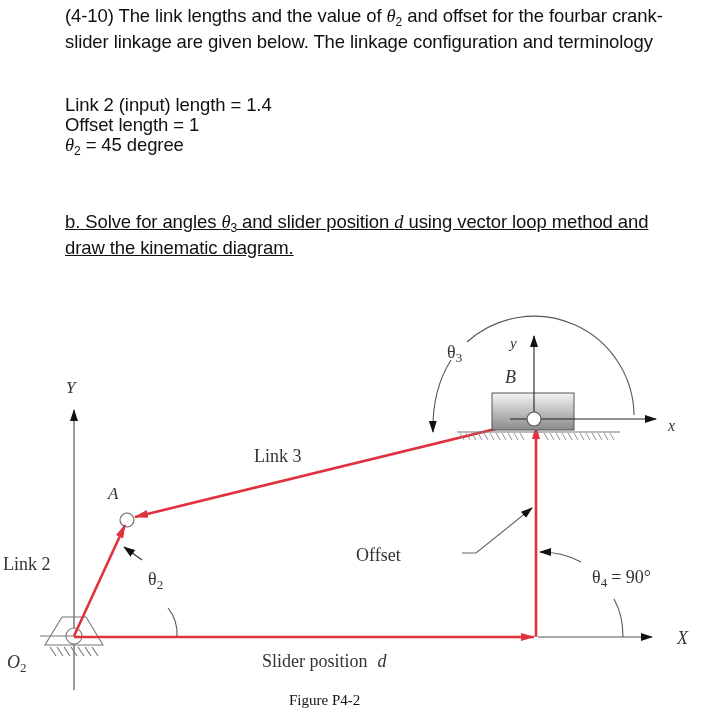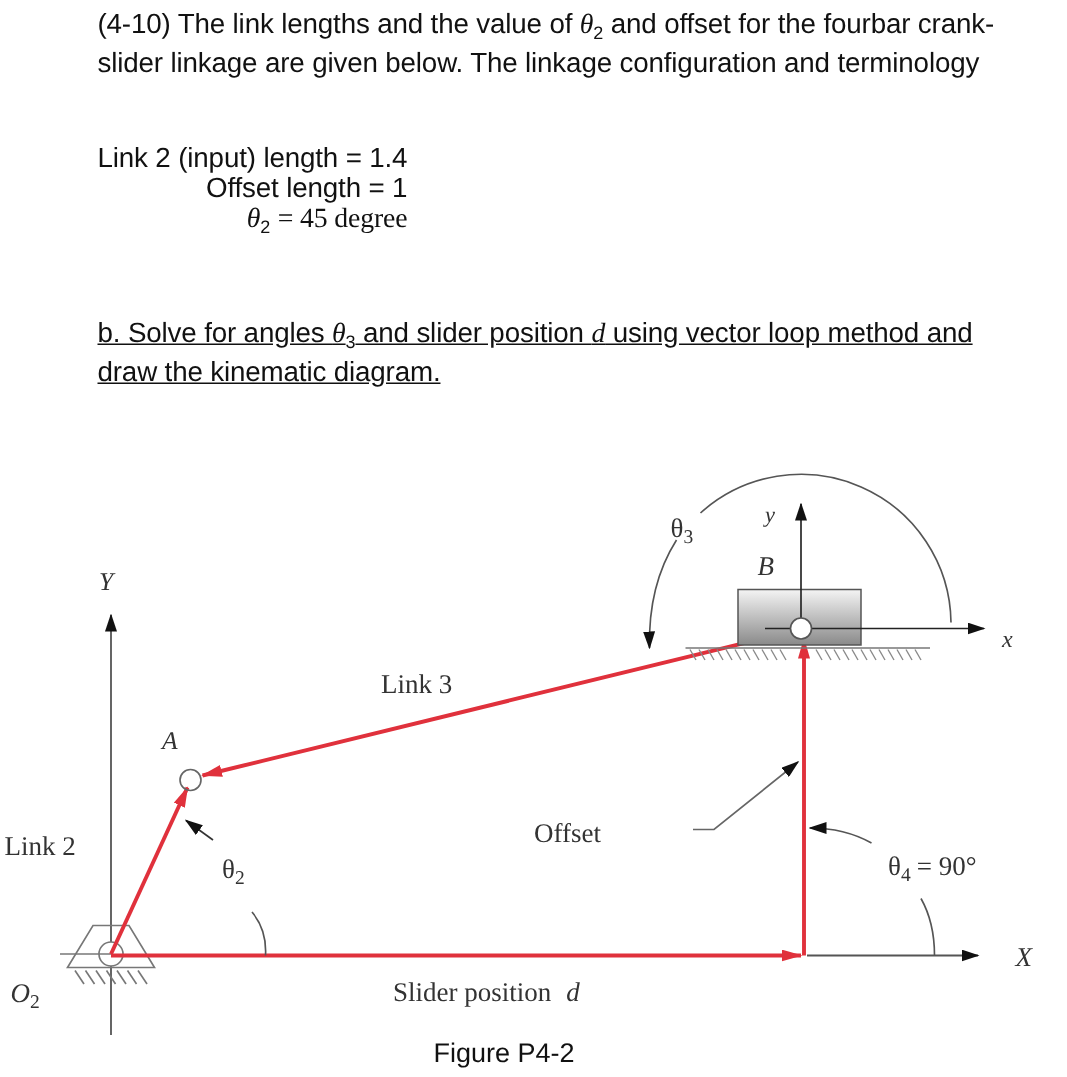--- a/index.html
+++ b/index.html
@@ -3,34 +3,34 @@
 <meta charset="utf-8">
 <style>
   html, body { margin:0; padding:0; background:#ffffff; }
   body { width:711px; height:718px; position:relative; overflow:hidden; font-family:"Liberation Sans", sans-serif; color:#111; }
   .para { position:absolute; left:41px; font-size:18.5px; line-height:20px; letter-spacing:-0.1px; }
   .para .ln { display:block; white-space:nowrap;margin-left:24px; }
   .serif-i { font-family:"Liberation Serif", serif; font-style:italic; }
   .sub { font-size:12px; vertical-align:-4px; }
   svg { position:absolute; left:0; top:0; }
   .lbl { font-family:"Liberation Serif", serif; fill:#333; }
-  .cap { position:absolute; left:289px; top:692px; font-size:18px; }
+  .cap { position:absolute; left:289px; top:692px; font-size:15px;font-family:Liberation Serif, serif; }
 </style>
 </head>
 <body>
 
 <div class="para" style="top:6px;">
   <span class="ln">(4-10) The link lengths and the value of <span class="serif-i">θ</span><span class="sub">2</span> and offset for the fourbar crank-</span>
   <span class="ln">slider linkage are given below. The linkage configuration and terminology</span>
 </div>
 
-<div class="para" style="top:95px;text-align:right;">
+<div class="para" style="top:95px;">
   <span class="ln">Link 2 (input) length = 1.4</span>
   <span class="ln">Offset length = 1</span>
-  <span class="ln"><span class="serif-i">θ</span><span class="sub">2</span> <span style="font-family:Liberation Serif, serif;">= 45 degree</span></span>
+  <span class="ln"><span class="serif-i">θ</span><span class="sub">2</span> <span style="font-family:Liberation Sans, sans-serif;">= 45 degree</span></span>
 </div>
 
 <div class="para" style="top:212px;text-decoration:underline;">
   <span class="ln">b. Solve for angles <span class="serif-i">θ</span><span class="sub">3</span> and slider position <span class="serif-i">d</span> using vector loop method and</span>
   <span class="ln">draw the kinematic diagram.</span>
 </div>
 
 <svg width="711" height="718" viewBox="0 0 711 718">
   <defs>
     <linearGradient id="blk" x1="0" y1="0" x2="0" y2="1">

